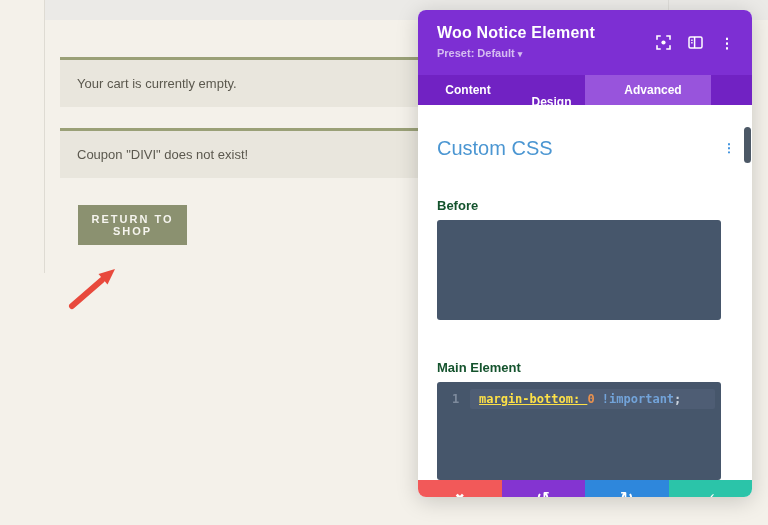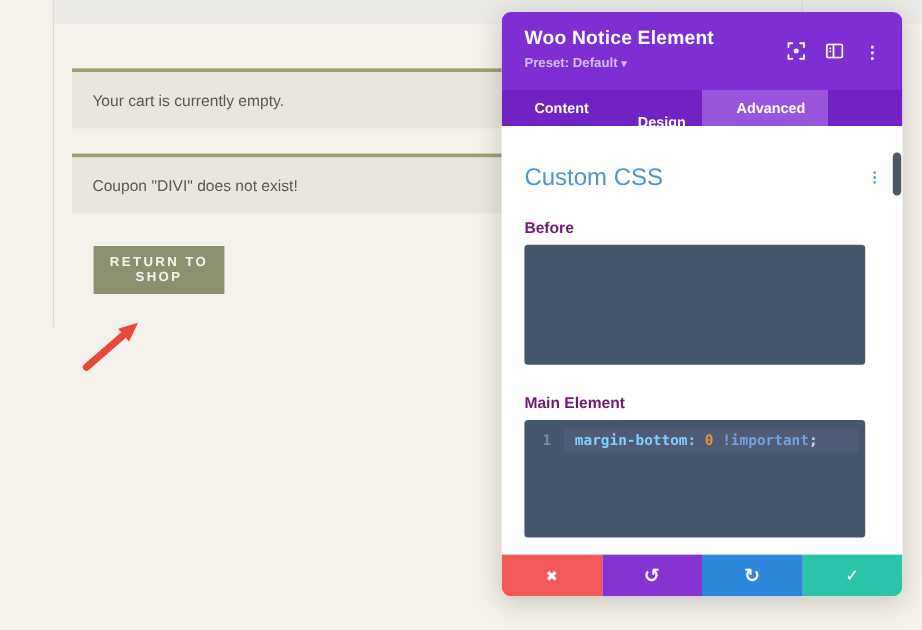--- a/index.html
+++ b/index.html
@@ -35,38 +35,38 @@
   .m-preset .caret { font-size:9px; margin-left:3px; }
   .h-icons { position:absolute; right:18px; top:25px; display:flex; align-items:center; gap:17px; }
   .h-icons .hicon { cursor:pointer; display:flex; align-items:center; }
   .h-ellipsis { color:#fff; font-size:14px; font-weight:bold; line-height:14px; cursor:pointer; }
 
   .m-tabs { height:30px; background:#7122c3; display:flex; flex:none; }
   .tab { height:30px; display:flex; align-items:center; justify-content:center;
          color:#fff; font-size:12px; font-weight:bold; cursor:pointer;padding-left:10px; }
   .tab-content { width:90px; }
   .tab-design { width:77px;margin-top:12px; }
-  .tab-advanced { width:105px; background:#9854dc; }
+  .tab-advanced { width:126px; background:#9854dc; }
 
   .m-content { flex:1; background:#fff; position:relative; padding:33px 31px 0 19px; }
   .sec-title { color:#4b96d2; font-size:20px; font-weight:500; line-height:20px; }
   .sec-menu { position:absolute; right:17px; top:37px; color:#2b87da; font-size:12px;
               font-weight:bold; line-height:12px; cursor:pointer; }
   .scroll-thumb { position:absolute; right:1px; top:22px; width:7px; height:36px;
                   background:#4c5866; border-radius:3.5px; cursor:pointer; }
 
-  .field-label { display:block; margin-top:24px; font-size:13px; font-weight:bold; color:#701a75; }
+  .field-label { display:block; margin-top:40px; font-size:13px; font-weight:bold; color:#14532d; }
   .css-box { margin-top:7px; height:100px; background:#46566b; border-radius:3px; cursor:text; }
   .css-box.code { height:98px; padding-top:7px; }
   .code-row { display:flex; align-items:stretch; font-family:"DejaVu Sans Mono", monospace;
               font-size:12px; font-weight:bold; line-height:20px; }
   .gutter { width:33px; padding-left:15px; color:#7e8b9d; flex:none; }
   .line-hl { flex:1; margin-right:6px; background:#4e5d74; border-radius:2px;
              padding-left:9px; white-space:pre; }
-  .tok-prop { color:#7dd3fc; }
+  .tok-prop { color:#fde047;text-decoration:underline; }
   .tok-num { color:#e8914f; }
   .tok-kw { color:#72a3d9; }
   .tok-punc { color:#ccd5e0; }
 
   .m-footer { height:35px; display:flex; flex:none; }
   .fbtn { flex:1; border:none; display:flex; align-items:center; justify-content:center;
           color:#fff; cursor:pointer; font-family:"DejaVu Sans", sans-serif; }
   .fbtn-close { background:#f25959; font-size:12px; font-weight:bold; }
   .fbtn-undo { background:#8434d1; font-size:16px; font-weight:bold; }
   .fbtn-redo { background:#2e87dc; font-size:16px; font-weight:bold; }

